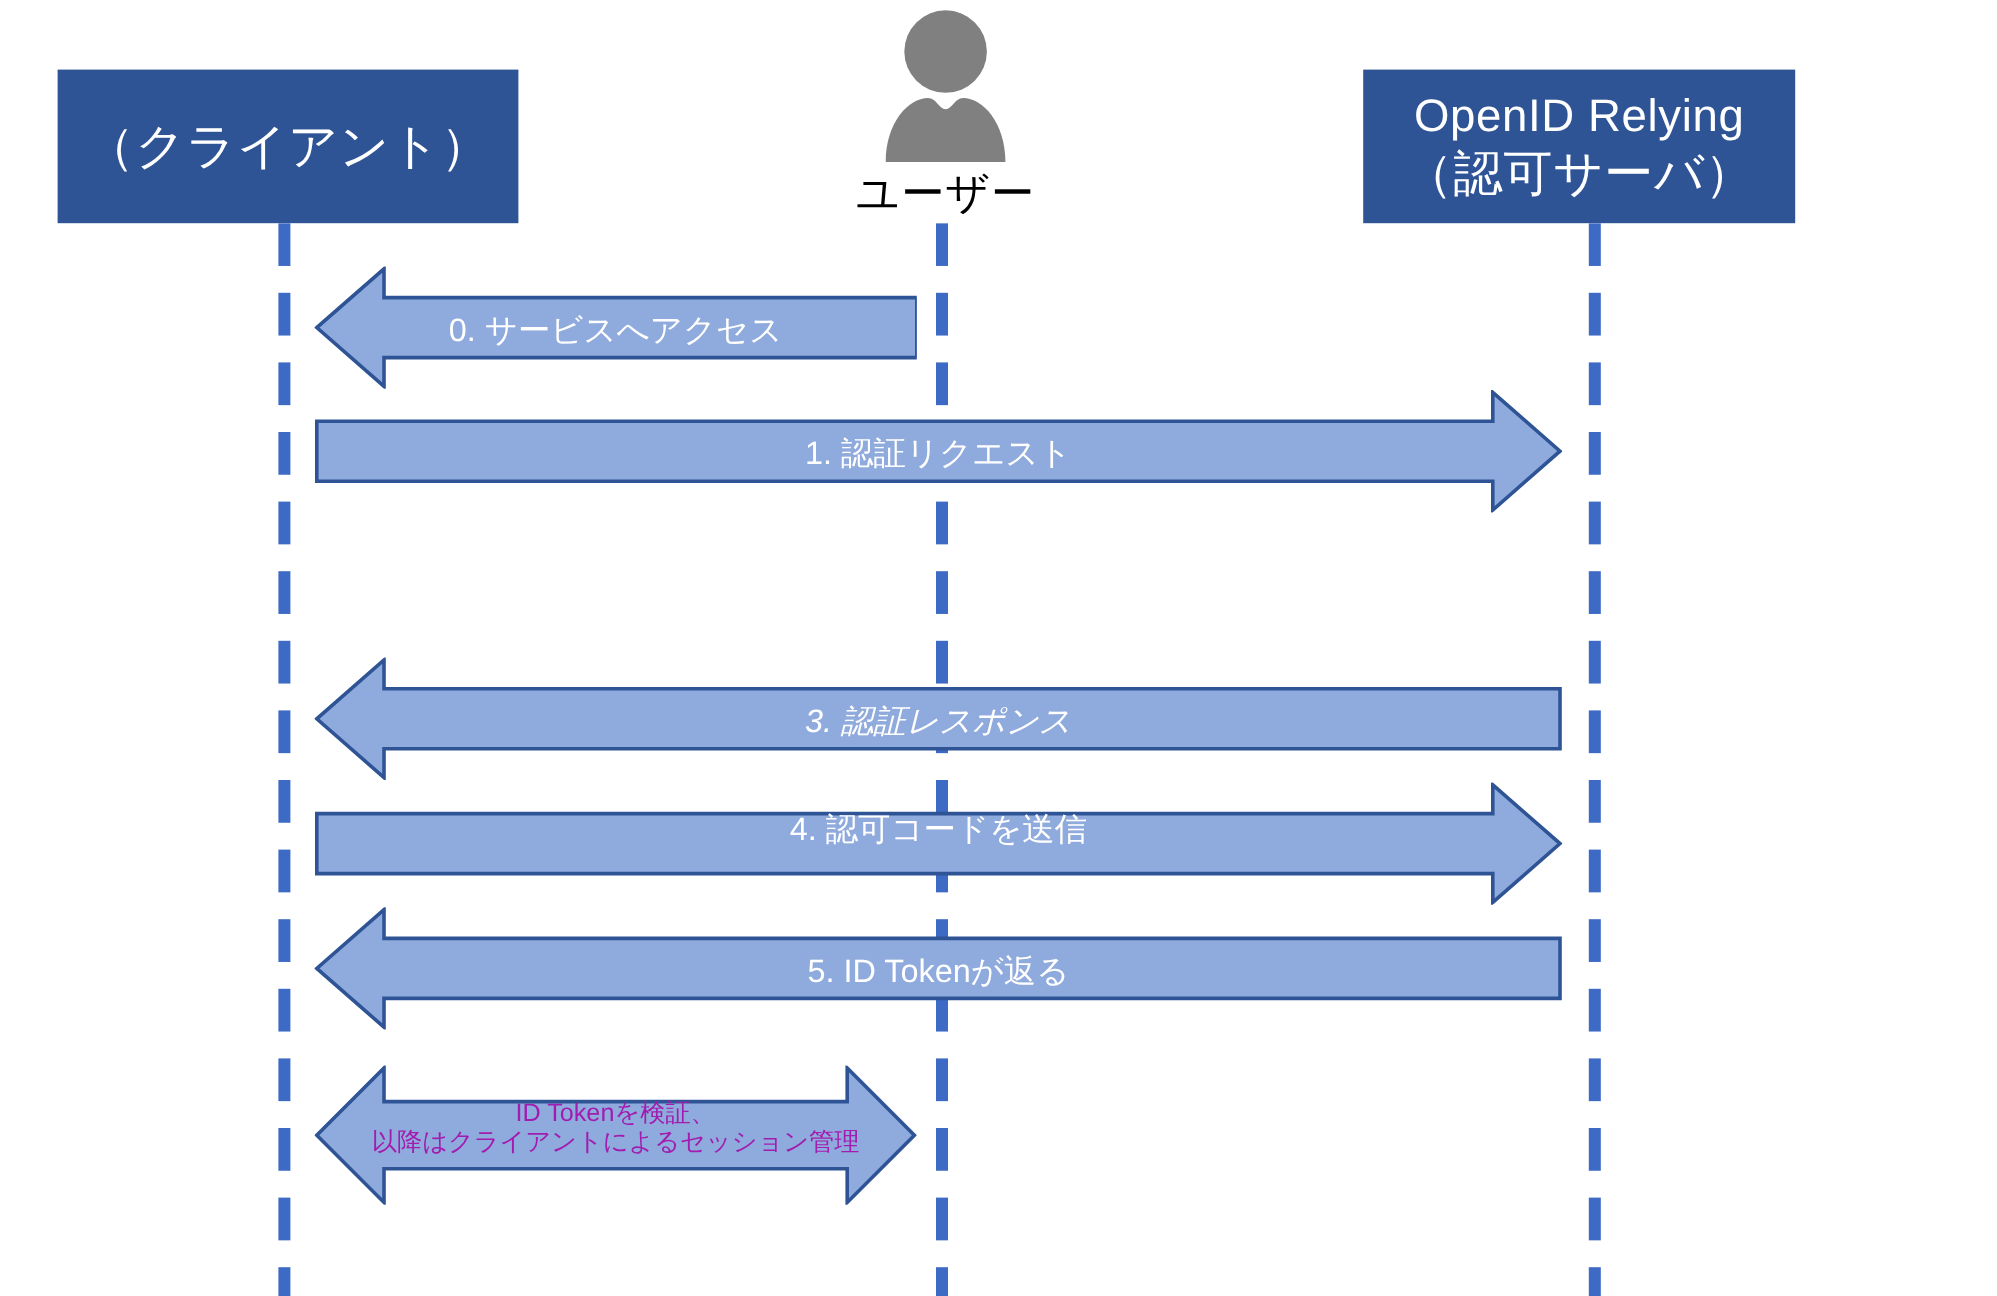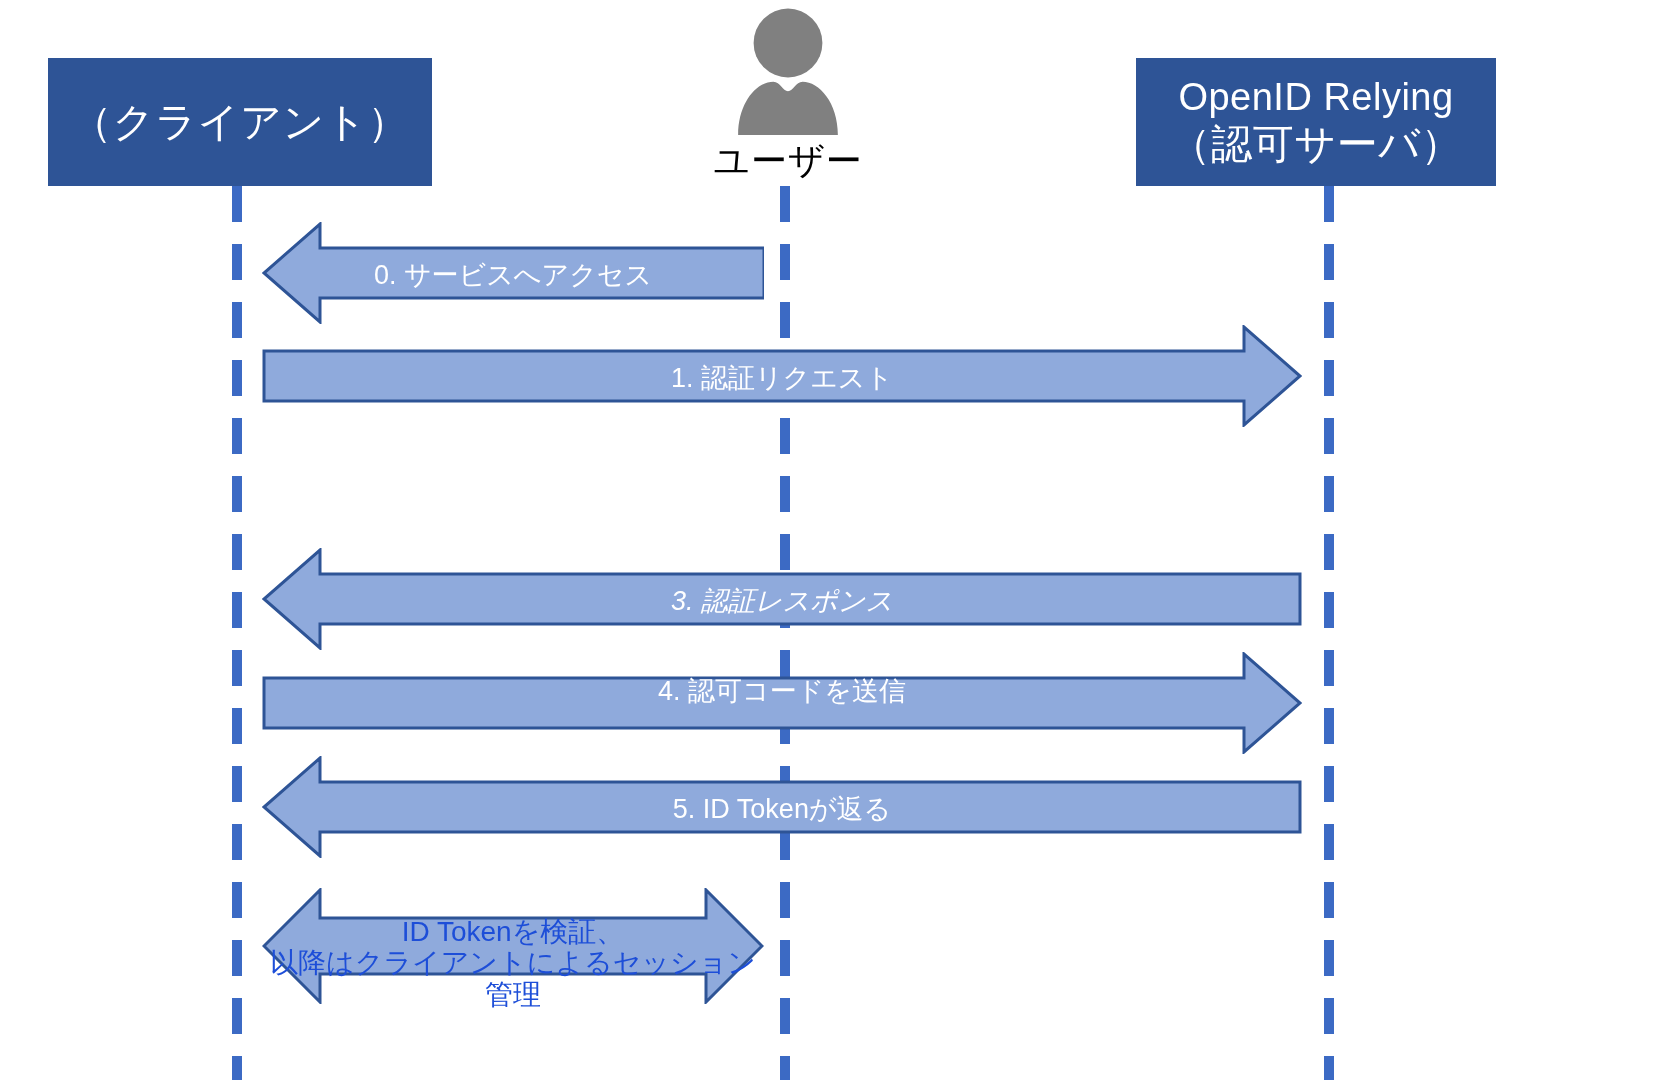--- a/index.html
+++ b/index.html
@@ -77,21 +77,21 @@
   .msg-label {
     position: absolute;
     left: 0;
     width: 100%;
     text-align: center;
     color: #ffffff;
     font-size: 27px;
     pointer-events: none;
     line-height: 1.12;
   }
-  .msg-label.dark { color: #1d4ed8; font-size: 28px; }
+  .msg-label.dark { color: #a21caf; font-size: 21px; }
 
   
   #msg0 { left: 262px; top: 222px; width: 502px; height: 102px; }
   #msg0 .msg-label { top: 38px; }
 
   #msg1 { left: 262px; top: 325px; width: 1040px; height: 102px; }
   #msg1 .msg-label { top: 38px; }
 
   #msg2 { left: 808px; top: 437px; width: 494px; height: 102px; }
   #msg2 .msg-label { top: 38px; }

